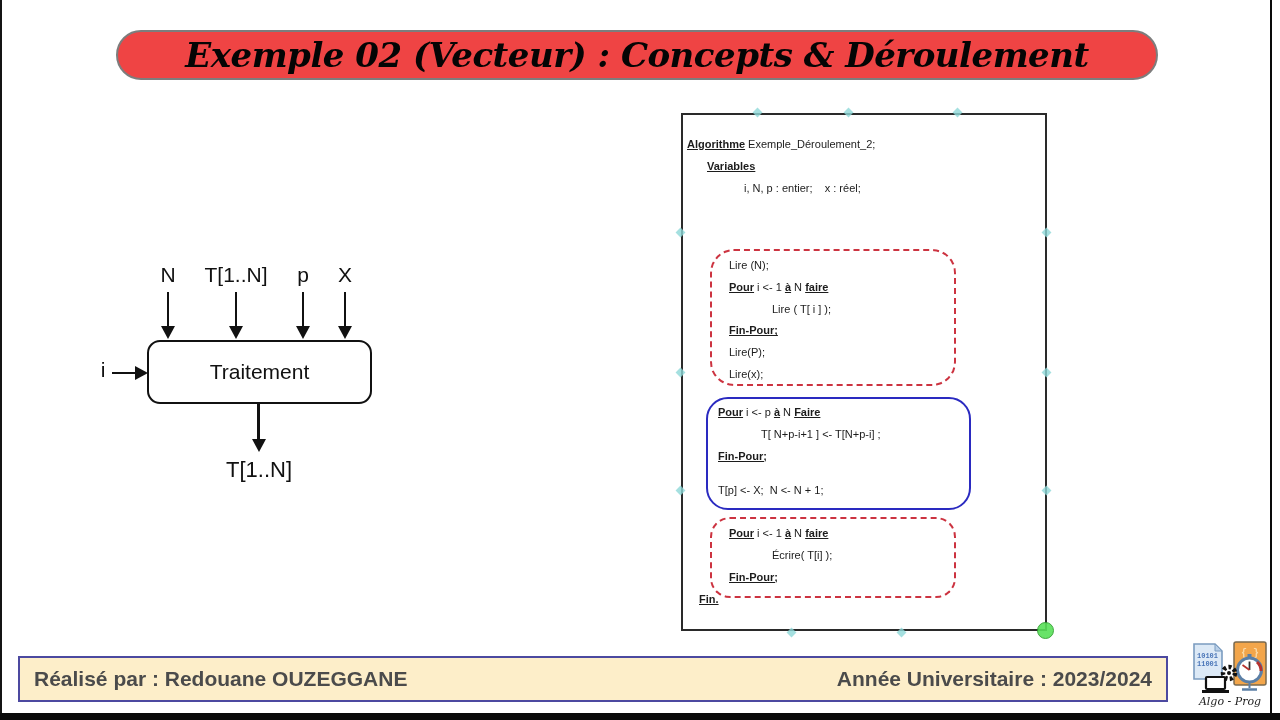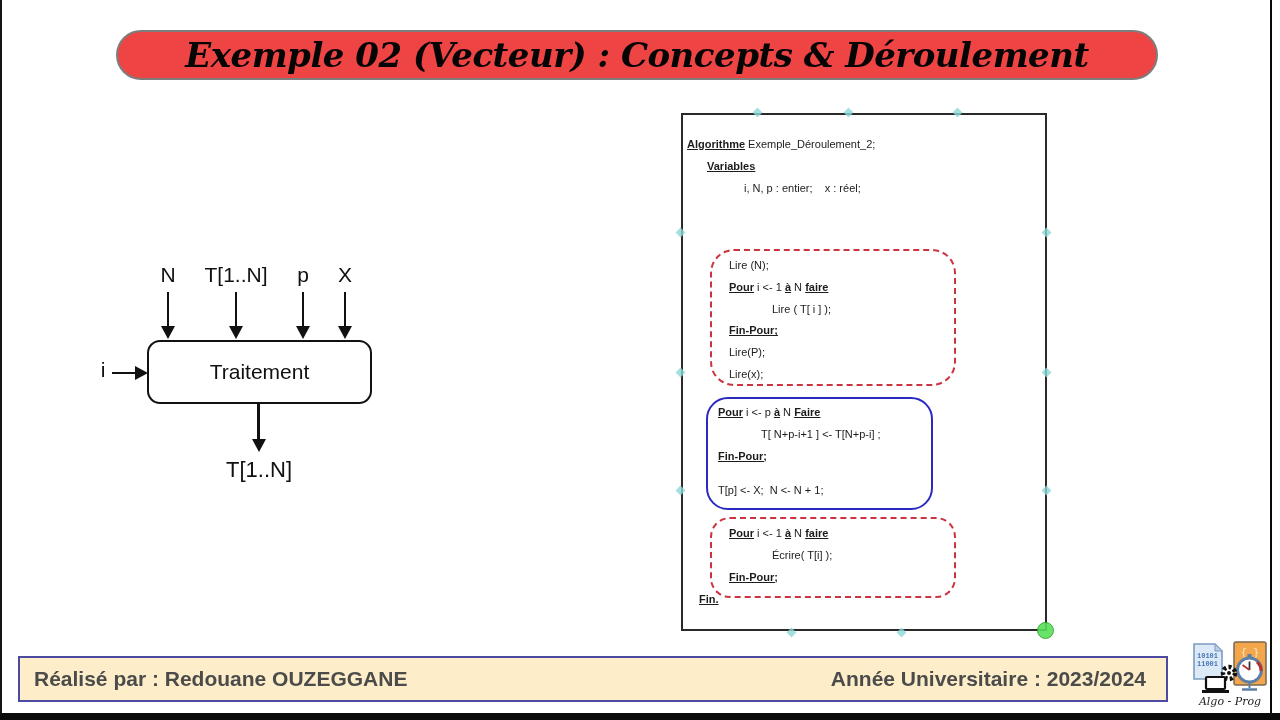--- a/index.html
+++ b/index.html
@@ -45,35 +45,35 @@
   .cl{white-space:pre;}
   .cl.blank{height:13px;}
   .ind0{padding-left:0;}
   .ind1{padding-left:20px;}
   .ind2{padding-left:57px;}
   .ind3{padding-left:43px;}
   .kw{font-weight:bold;text-decoration:underline;}
   .grp-header{left:687px;top:134px;}
   .box-dashed1{left:710px;top:249px;width:246px;height:137px;border:2px dashed var(--dashed-box);
     border-radius:24px;padding:4px 0 0 17px;}
-  .box-solid{left:706px;top:397px;width:227px;height:113px;border:2.5px solid var(--solid-box);
+  .box-solid{left:706px;top:397px;width:265px;height:113px;border:2.5px solid var(--solid-box);
     border-radius:22px;padding:3px 0 0 10px;}
   .box-dashed2{left:710px;top:517px;width:246px;height:81px;border:2px dashed var(--dashed-box);
     border-radius:20px;padding:4px 0 0 17px;}
   .grp-end{left:687px;top:589px;margin-left:12px;}
 
   
   .glue{width:7px;height:7px;background:var(--handle-cyan);opacity:.8;transform:rotate(45deg);}
   .green-handle{left:1037px;top:622px;width:17px;height:17px;border-radius:50%;
     background:var(--handle-green);border:1px solid #2d9e2d;opacity:.9;}
 
   
   .footer-bar{left:18px;top:656px;width:1150px;height:46px;background:var(--footer-bg);
     border:2px solid var(--footer-border);display:flex;align-items:center;
-    justify-content:space-between;padding:0 20px 0 14px;}
+    justify-content:space-between;padding:0 14px 0 14px;}
   .footer-text{font-size:21px;font-weight:bold;color:#4b4b4b;white-space:pre;}
 
   
   .logo-box{left:1190px;top:641px;width:80px;height:72px;background:#fff;
     display:flex;flex-direction:column;align-items:center;}
   .logo-caption{font-family:"DejaVu Serif",serif;font-style:italic;font-size:11px;
     color:#222;margin-top:-2px;white-space:pre;}
 </style>
 </head>
 <body>

